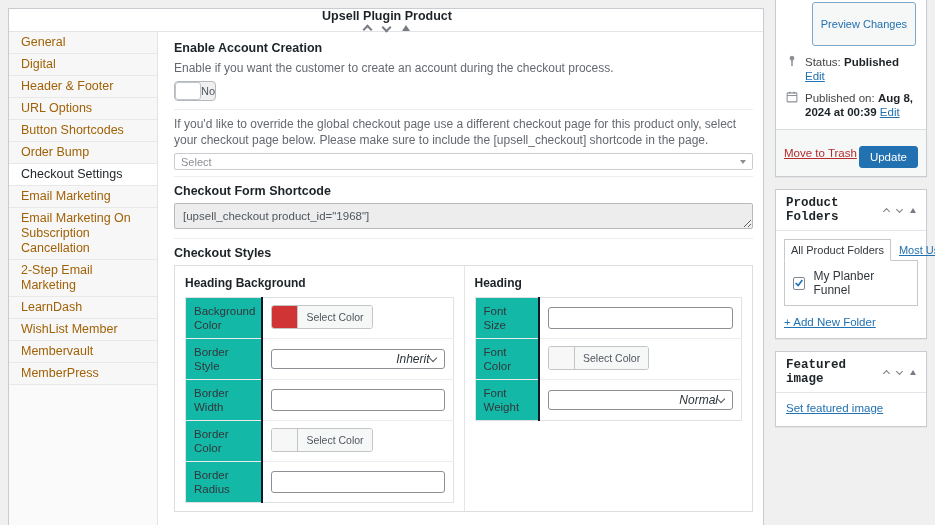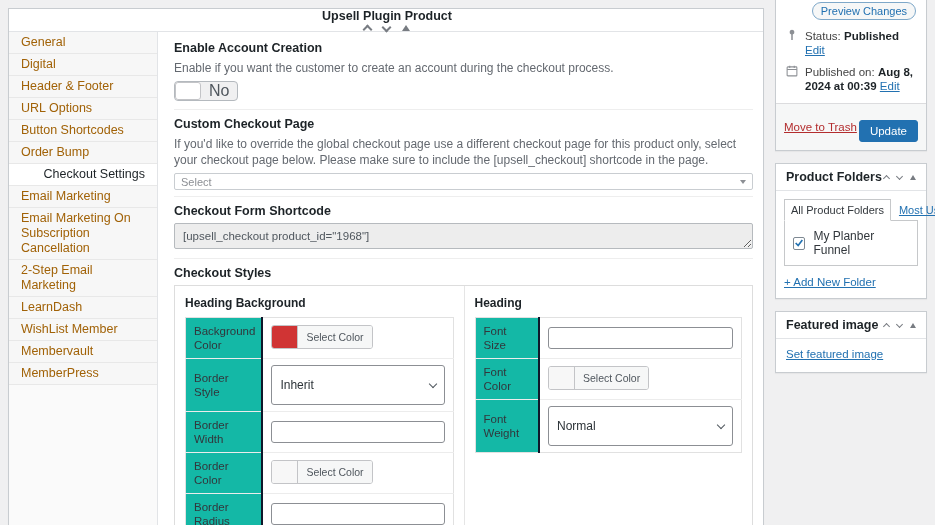--- a/index.html
+++ b/index.html
@@ -29,32 +29,32 @@
   .tri-up { width:0; height:0; border-left:4px solid transparent; border-right:4px solid transparent; border-bottom:6px solid #787c82; display:inline-block; }
 
   .main-body { display:flex; height:516px; }
 
   
   .nav { width:149px; background:#fafafa; border-right:1px solid #e2e4e7; }
   .nav-item {
     padding:3px 12px; border-bottom:1px solid #e8e8e8; color:#a16207;
     font-size:12.5px; line-height:15px; cursor:pointer; background:#f7f7f7;
   }
-  .nav-item.active { background:#fff; color:#1d2327;text-align:right; }
+  .nav-item.active { background:#fff; color:#1d2327; }
 
   
   .content { flex:1; padding:8px 10px 0 16px; background:#fff; }
   .sec-h { font-weight:bold; font-size:12.5px; line-height:16px; margin:0 0 4px; color:#1d2327; }
   .desc { font-size:12px; line-height:16px; margin:0 0 5px; color:#646970; }
   .divider { border:none; border-top:1px solid #eee; margin:6px 0; }
 
   
   .toggle { display:inline-flex; align-items:center; height:20px; border:1px solid #b4b9be; border-radius:4px; background:#f0f0f1; overflow:hidden; cursor:pointer; }
   .toggle-knob { width:26px; height:18px; background:#fff; border:1px solid #c3c4c7; border-radius:3px; margin:0; }
-  .toggle-label { font-size:16px; color:#50575e; padding:0 8px; }
+  .toggle-label { font-size:11px; color:#50575e; padding:0 0; }
 
   
   .select-big {
     height:17px; border:1px solid #c9cdd1; border-radius:2px; background:#fff;
     display:flex; align-items:center; justify-content:space-between; padding:0 6px; cursor:pointer;
   }
   .select-big span { font-size:11px; color:#8c8f94; }
   .caret { width:0; height:0; border-left:3.5px solid transparent; border-right:3.5px solid transparent; border-top:4px solid #8c8f94; }
 
   textarea.shortcode {
@@ -72,42 +72,42 @@
   table.opt { width:100%; border-collapse:collapse; border:1px solid #e1e1e1; }
   table.opt td { border-bottom:1px solid #ececec; vertical-align:middle; }
   table.opt tr:last-child td { border-bottom:none; }
   td.lbl {
     width:64px; padding:6px 6px 6px 8px; font-size:11.5px; line-height:14px; color:#32373c;
     background:#14b8a6; border-right:2px solid #0f172a;
   }
   td.ctl { padding:6px 8px; height:36px; }
 
   .text-input { width:100%; height:22px; border:1px solid #8c8f94; border-radius:3px; background:#fff; padding:0 6px; font-size:12px; }
-  .sel { width:100%; height:40px; border:1px solid #8c8f94; border-radius:3px; background:#fff; display:flex; align-items:center; justify-content:space-between; padding:0 8px; cursor:pointer; }
+  .sel { width:100%; height:20px; border:1px solid #8c8f94; border-radius:3px; background:#fff; display:flex; align-items:center; justify-content:flex-end; padding:0 8px; cursor:pointer;font-style:italic; }
   .sel span { font-size:12px; color:#2c3338; }
   .sel .chev { width:6px; height:6px; border-color:#50575e; border-width:1.5px; transform:rotate(45deg); margin-top:-3px; }
 
   .color-btn { display:inline-flex; border:1px solid #c3c4c7; border-radius:3px; overflow:hidden; cursor:pointer; background:#fff; }
   .swatch { width:26px; height:22px; border-right:1px solid #c3c4c7; background:#f7f7f7; }
   .swatch.red { background:#d03434; }
   .color-btn-label { font-size:10.5px; color:#50575e; padding:0 8px; line-height:22px; background:#f6f7f7; }
 
   
   .right-col { position:absolute; left:775px; top:-8px; width:152px; }
   .panel { background:#fff; border:1px solid #c8ccd0; box-shadow:0 1px 1px rgba(0,0,0,.04); margin-bottom:12px; }
-  .panel-header { display:flex; align-items:center; justify-content:space-between; padding:6px 10px; border-bottom:1px solid #e2e4e7; }
+  .panel-header { display:flex; align-items:center; justify-content:space-between; padding:6px 10px; border-bottom:1px solid #e2e4e7;font-family:Liberation Mono, monospace; }
   .panel-title { font-weight:bold; font-size:12.5px; color:#1d2327; }
   .panel-header .box-controls { gap:8px; }
   .panel-header .chev { width:5px; height:5px; border-width:1.5px; }
   .panel-header .tri-up { border-left-width:3px; border-right-width:3px; border-bottom-width:5px; }
 
   .preview-row { text-align:right; padding:9px 10px 5px; }
   .btn-secondary {
     display:inline-block; background:#f6f7f7; border:1px solid #7ea8c9; color:#2271b1;
-    font-size:11px; padding:2px 8px; border-radius:9px; cursor:pointer;
+    font-size:11px; padding:15px 8px; border-radius:3px; cursor:pointer;
   }
   .pub-row { display:flex; align-items:flex-start; gap:6px; padding:4px 10px; font-size:11.5px; color:#444; line-height:14px; }
   .pub-row .ic { flex:0 0 13px; color:#8c8f94; margin-top:0; }
   .pub-row b { color:#1d2327; }
   .pub-footer {
     margin-top:6px; border-top:1px solid #dcdcde; background:#f6f7f7;
     display:flex; align-items:center; justify-content:space-between; padding:8px 8px;
   }
   .trash-link { color:#b32d2e; font-size:11.5px; }
   .btn-primary { background:#2271b1; border:1px solid #2271b1; color:#fff; font-size:11.5px; padding:4px 10px; border-radius:3px; cursor:pointer;margin-top:8px; }
@@ -162,21 +162,20 @@
 
       <div class="sec-h">Enable Account Creation</div>
       <p class="desc">Enable if you want the customer to create an account during the checkout process.</p>
       <div class="toggle">
         <span class="toggle-knob"></span>
         <span class="toggle-label">No</span>
       </div>
 
       <hr class="divider">
 
-      <div class="sec-h">Custom Checkout Page</div>
       <p class="desc">If you'd like to override the global checkout page use a different checkout page for this product only, select your checkout page below. Please make sure to include the [upsell_checkout] shortcode in the page.</p>
       <div class="select-big">
         <span>Select</span>
         <span class="caret"></span>
       </div>
 
       <hr class="divider">
 
       <div class="sec-h">Checkout Form Shortcode</div>
       <textarea class="shortcode" style="">[upsell_checkout product_id="1968"]</textarea>

